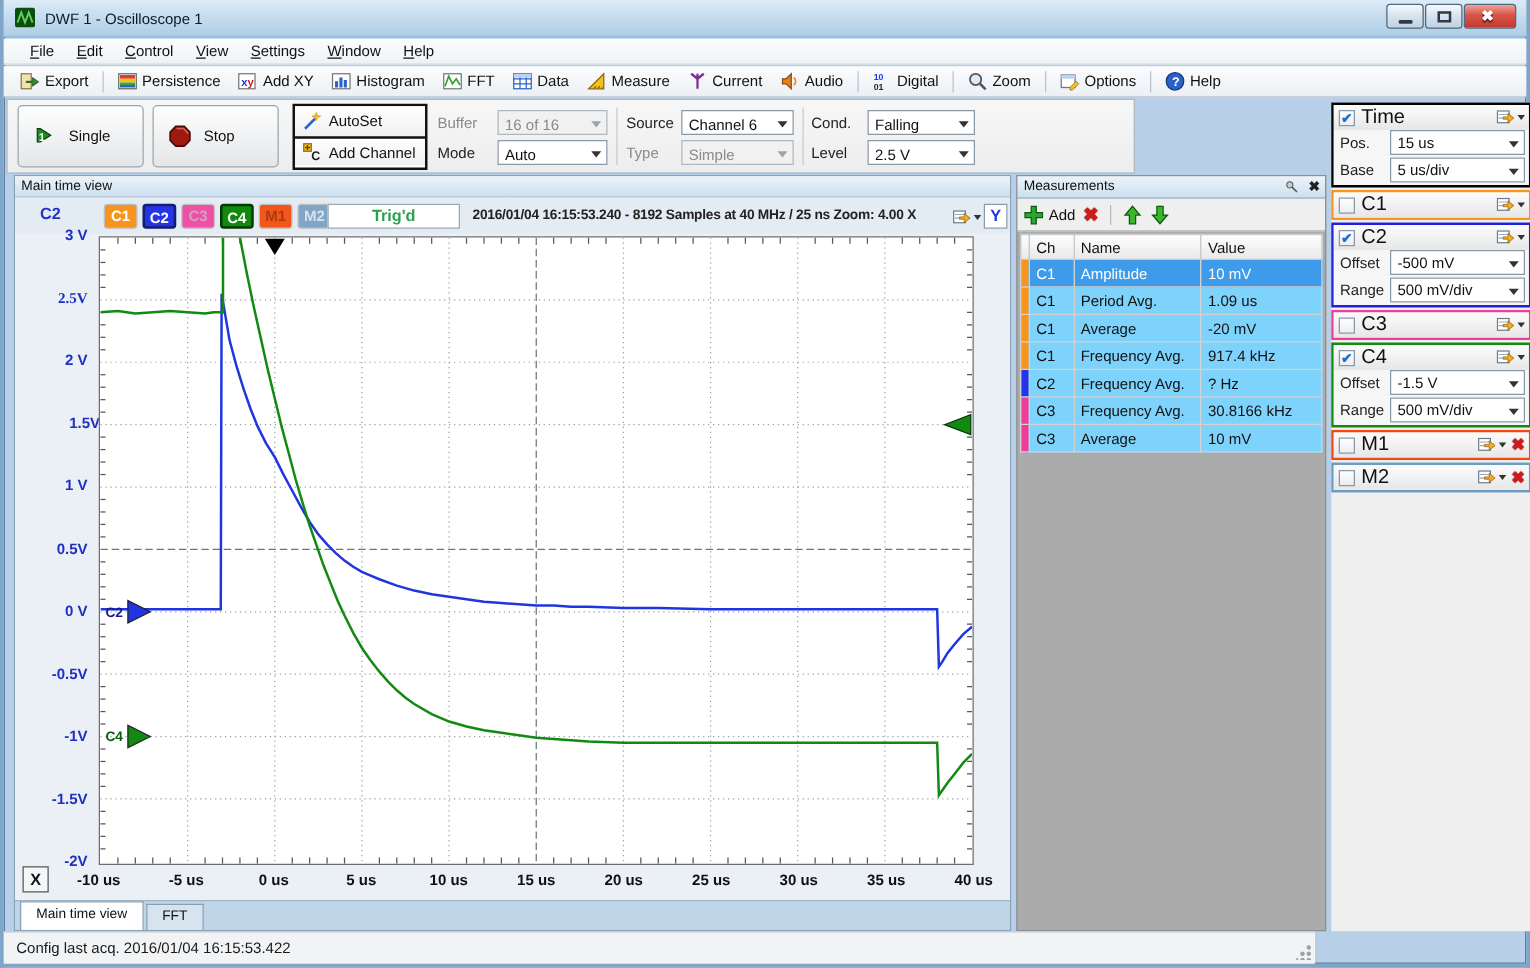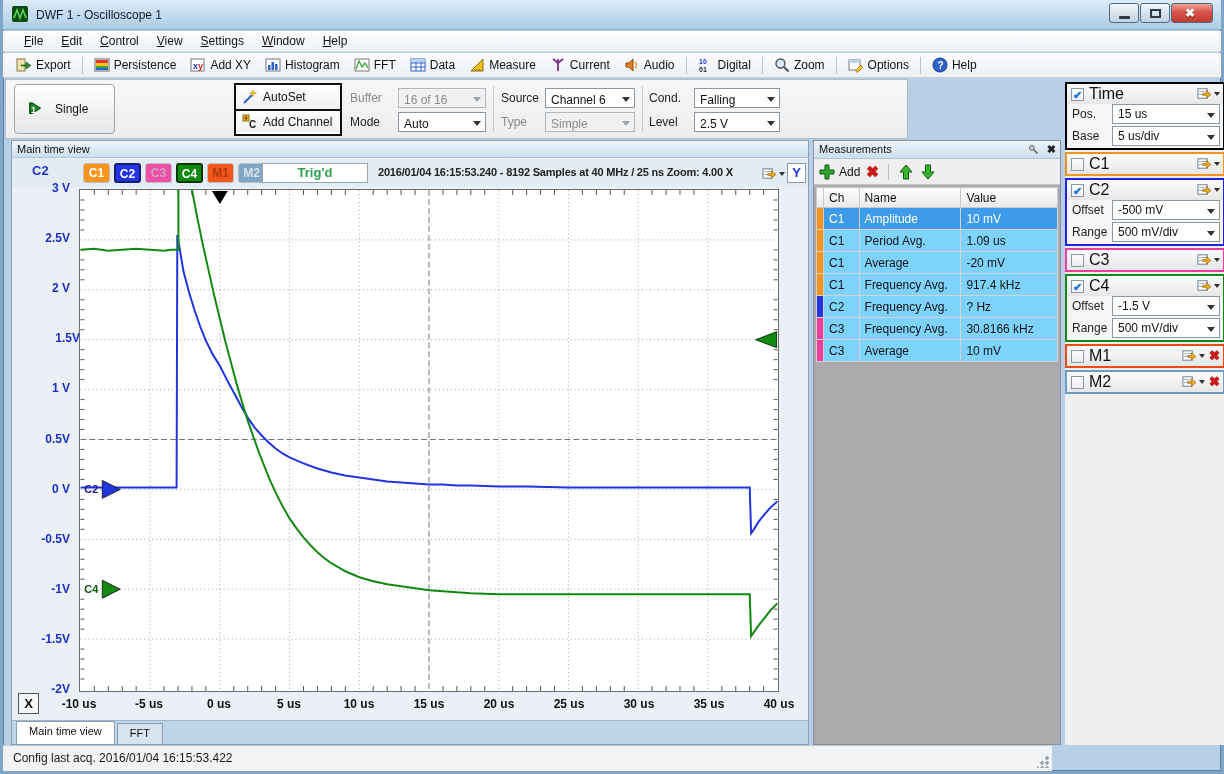--- a/index.html
+++ b/index.html
@@ -296,20 +296,29 @@
   <div class="controlbar">
     <div class="big-btn" style="left:8px">
       <span id="ic-single">
           <svg width="22" height="16" viewBox="0 0 16 16" style="display:block">
             <path d="M3 3v18M3 3h4l14 9-14 9H3z" fill="#1F8A1F" stroke="#063806" stroke-width="1.5" transform="scale(0.6)"></path>
             <text x="3" y="12" font-size="9" font-weight="bold" fill="#fff">1</text>
           </svg>
         </span>
       <span>Single</span>
     </div>
+    <div class="big-btn" style="left:116px">
+      <span id="ic-stop">
+          <svg width="22" height="18" viewBox="0 0 16 16" style="display:block">
+            <path d="M5 1h6l4 4v6l-4 4H5l-4-4V5z" fill="#9E1A10" stroke="#4A0A06" stroke-width="1.2"></path>
+            <path d="M5.5 2.5h5L14 6" stroke="#D86A5E" fill="none"></path>
+          </svg>
+        </span>
+      <span>Stop</span>
+    </div>
     <div class="stack-group">
       <div class="stack-btn">
         <span id="ic-autoset">
             <svg width="16" height="16" viewBox="0 0 16 16" style="display:block">
               <path d="M2 14L10 6" stroke="#2B62C9" stroke-width="2"></path>
               <path d="M11 1l1 2.5L14.5 4 12 5l-1 2.5L10 5 7.5 4 10 3.5z" fill="#F5C11E" stroke="#C28A10" stroke-width="0.5"></path>
             </svg>
           </span>
         <span>AutoSet</span>
       </div>
@@ -378,21 +387,21 @@
             <rect x="1" y="3" width="10" height="10" fill="#fff" stroke="#6A7A88"></rect>
             <path d="M2 6h8M2 9h6" stroke="#9AB" stroke-width="1"></path>
             <path d="M6 8h4V5l5 4-5 4v-3H6z" fill="#F5A91E" stroke="#8A5A10" stroke-width="0.6"></path>
           </svg>
         </span>
         <span class="drop"></span>
       </span>
     <div class="ybtn" style="top:22px">Y</div>
     <div id="yticks">
         <div class="ytick" style="top: 40px;">3 V</div>
-        <div class="ytick" style="top: 90.1px;">2.5V</div>
+        <div class="ytick" style="top: 90.1px; font-family: Liberation Serif, serif;">2.5V</div>
         <div class="ytick" style="top: 140.2px;">2 V</div>
         <div class="ytick" style="top: 190.3px; margin-left: 10px;">1.5V</div>
         <div class="ytick" style="top: 240.4px;">1 V</div>
         <div class="ytick" style="top: 290.5px;">0.5V</div>
         <div class="ytick" style="top: 340.6px;">0 V</div>
         <div class="ytick" style="top: 390.7px;">-0.5V</div>
         <div class="ytick" style="top: 440.8px;">-1V</div>
         <div class="ytick" style="top: 490.9px;">-1.5V</div>
         <div class="ytick" style="top: 541px;">-2V</div>
       </div>

